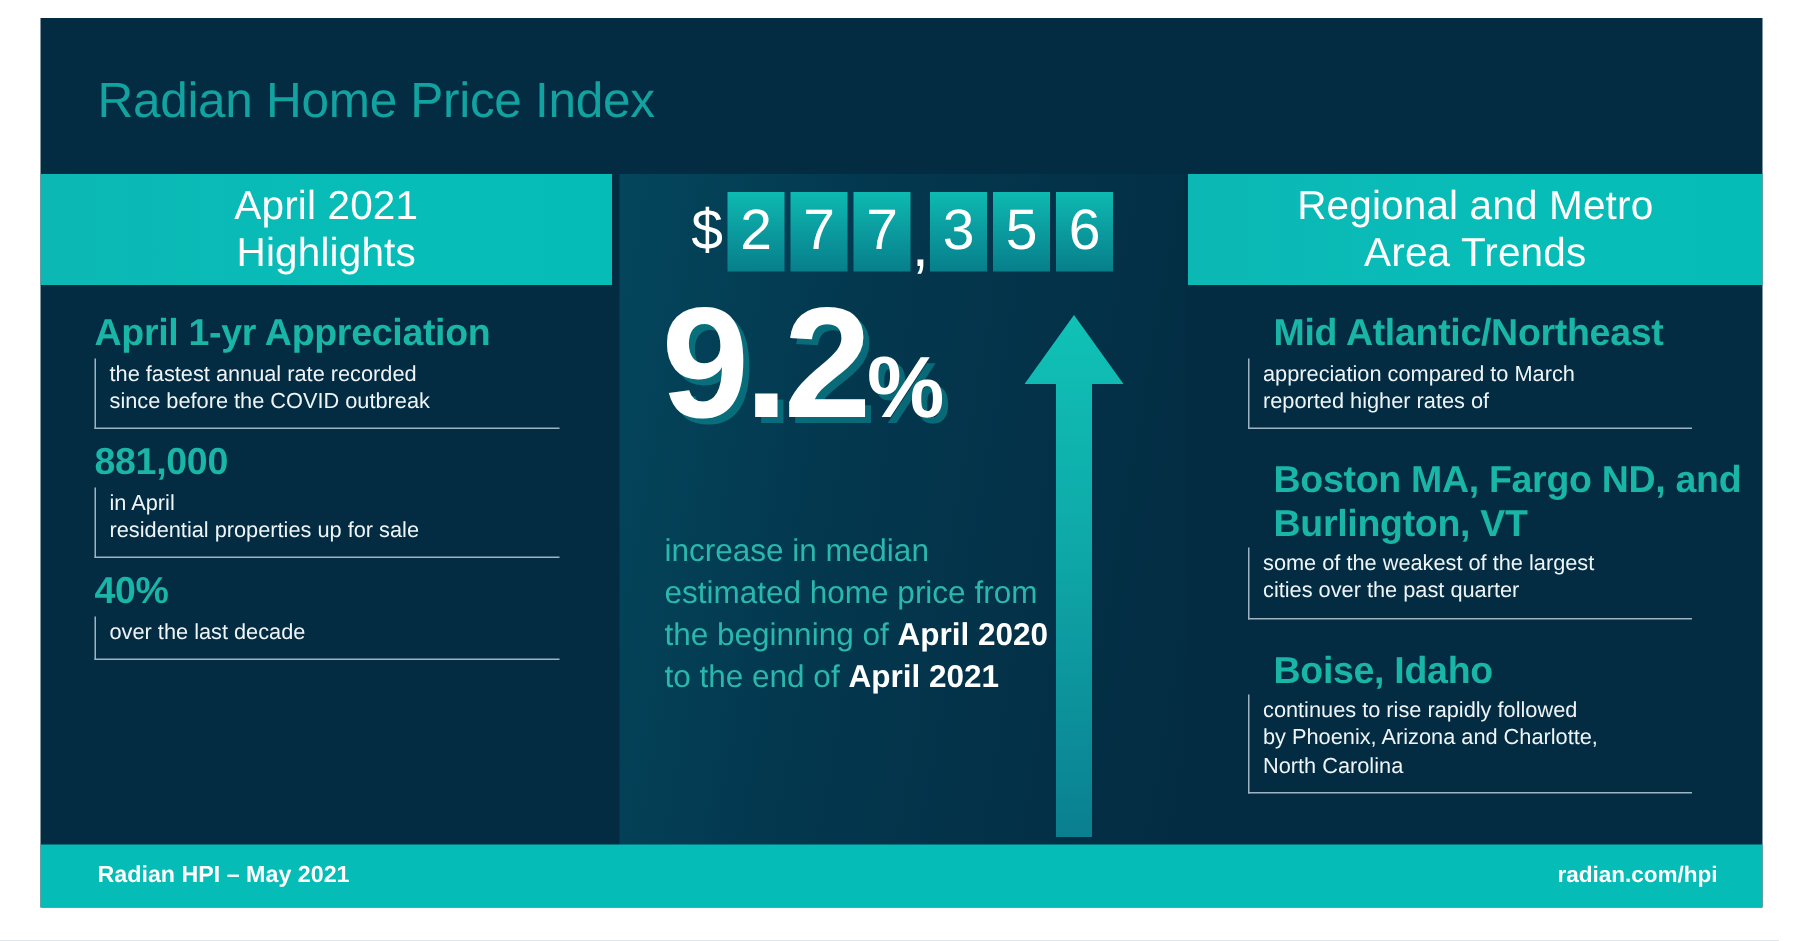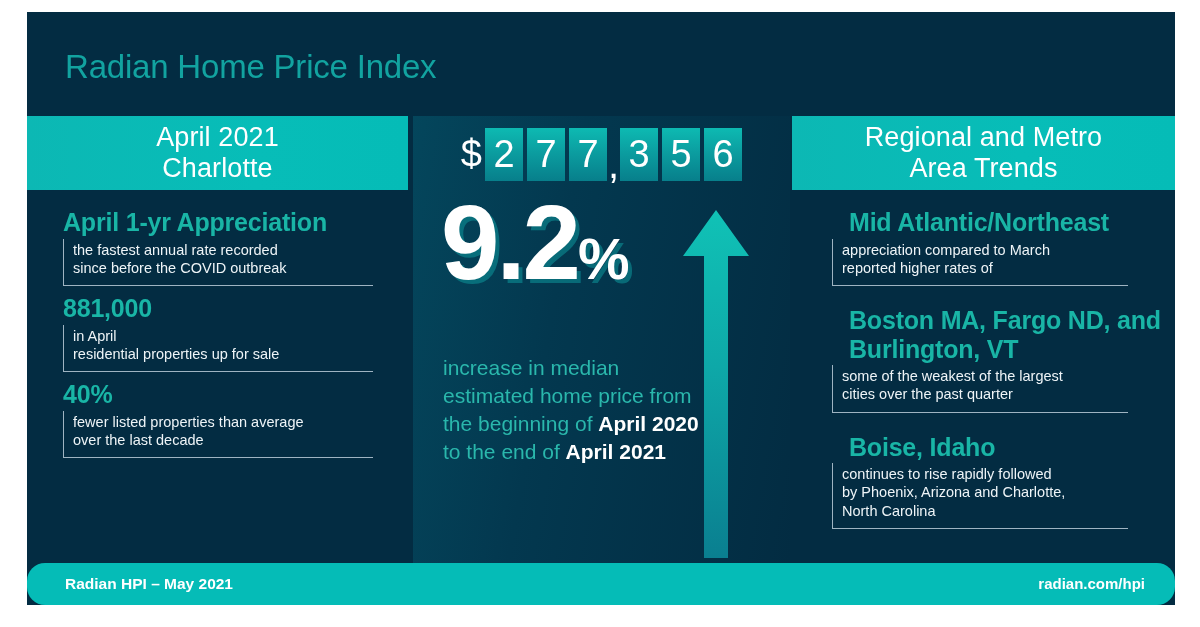--- a/index.html
+++ b/index.html
@@ -187,21 +187,20 @@
   }
 
   
   #footer {
     position: absolute;
     left: 0;
     top: 551px;
     width: 100%;
     height: 42px;
     background: #05bcb7;
-    border-radius: 18px;
   }
   #footer-left {
     position: absolute;
     left: 38px;
     top: 0;
     height: 42px;
     line-height: 42px;
     color: #ffffff;
     font-size: 15.5px;
     font-weight: 700;
@@ -222,21 +221,21 @@
 
 <div id="canvas">
   <div id="board">
 
     <div id="title">Radian Home Price Index</div>
 
     <div class="col" id="col-left">
       <div class="banner">
         <div class="banner-text">
           <div>April 2021</div>
-          <div>Charlotte</div>
+          <div>Highlights</div>
         </div>
       </div>
       <div class="stats">
 
         <div class="stat">
           <div class="stat-head">April 1-yr Appreciation</div>
           <div class="stat-body-wrap">
             <div class="stat-body">the fastest annual rate recorded</div>
             <div class="stat-body">since before the COVID outbreak</div>
           </div>
@@ -246,21 +245,20 @@
           <div class="stat-head">881,000</div>
           <div class="stat-body-wrap">
             <div class="stat-body">in April</div>
             <div class="stat-body">residential properties up for sale</div>
           </div>
         </div>
 
         <div class="stat">
           <div class="stat-head">40%</div>
           <div class="stat-body-wrap">
-            <div class="stat-body">fewer listed properties than average</div>
             <div class="stat-body">over the last decade</div>
           </div>
         </div>
 
       </div>
     </div>
 
     <div class="col" id="col-mid">
 
       <div id="price-row">

